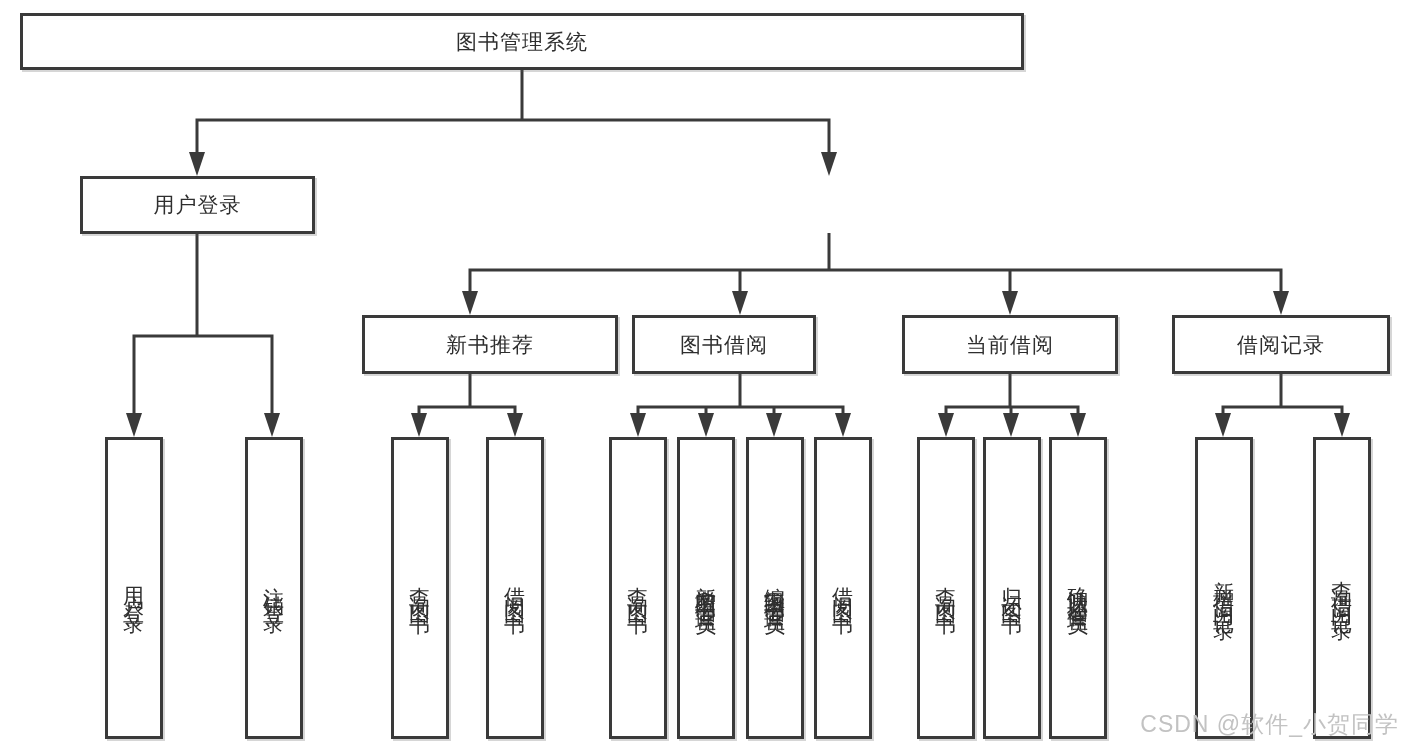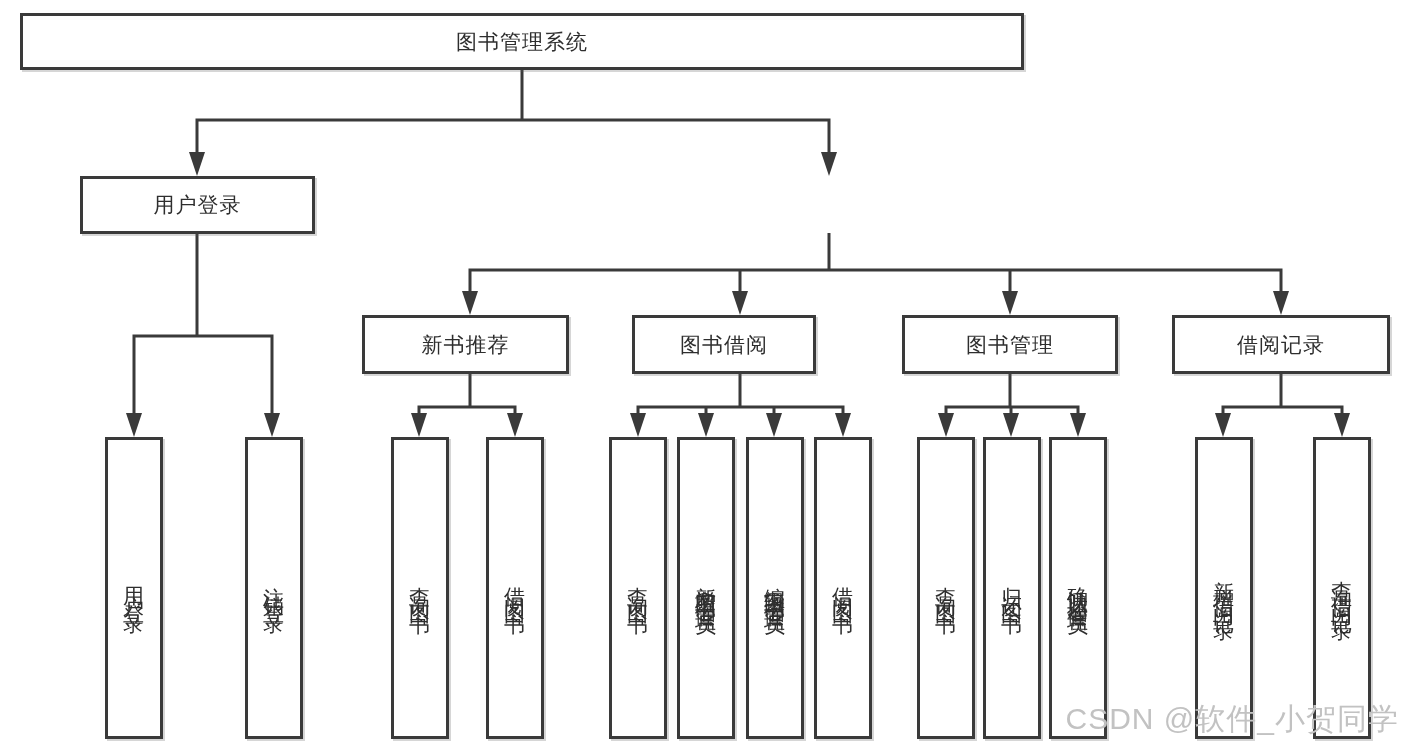--- a/index.html
+++ b/index.html
@@ -43,21 +43,21 @@
     text-orientation:mixed;
     font-size:21px;
     letter-spacing:9px;
     line-height:1;
   }
   .leaf.tight{letter-spacing:4px;}
   .leaf.mid{letter-spacing:8px;}
   .watermark{
     position:absolute;
     right:6px;bottom:7px;
-    font-size:30px;
+    font-size:23px;
     color:var(--watermark);
     z-index:10;
     letter-spacing:1px;
     white-space:nowrap;
   }
 </style>
 </head>
 <body>
 
 <div class="canvas">
@@ -113,28 +113,28 @@
   </svg>
 
   <div class="box hbox" style="left:20px;top:13px;width:1004px;height:57px">
     <span>图书管理系统</span>
   </div>
 
   <div class="box hbox" style="left:80px;top:176px;width:235px;height:58px">
     <span>用户登录</span>
   </div>
 
-  <div class="box hbox" style="left:362px;top:315px;width:207px;height:59px">
+  <div class="box hbox" style="left:362px;top:315px;width:256px;height:59px">
     <span>新书推荐</span>
   </div>
   <div class="box hbox" style="left:632px;top:315px;width:184px;height:59px">
     <span>图书借阅</span>
   </div>
   <div class="box hbox" style="left:902px;top:315px;width:216px;height:59px">
-    <span>图书管理</span>
+    <span>当前借阅</span>
   </div>
   <div class="box hbox" style="left:1172px;top:315px;width:218px;height:59px">
     <span>借阅记录</span>
   </div>
 
   <div class="box leaf" style="left:105px;top:437px;width:58px;height:302px">
     <span>用户登录</span>
   </div>
   <div class="box leaf" style="left:245px;top:437px;width:58px;height:302px">
     <span>注销登录</span>

